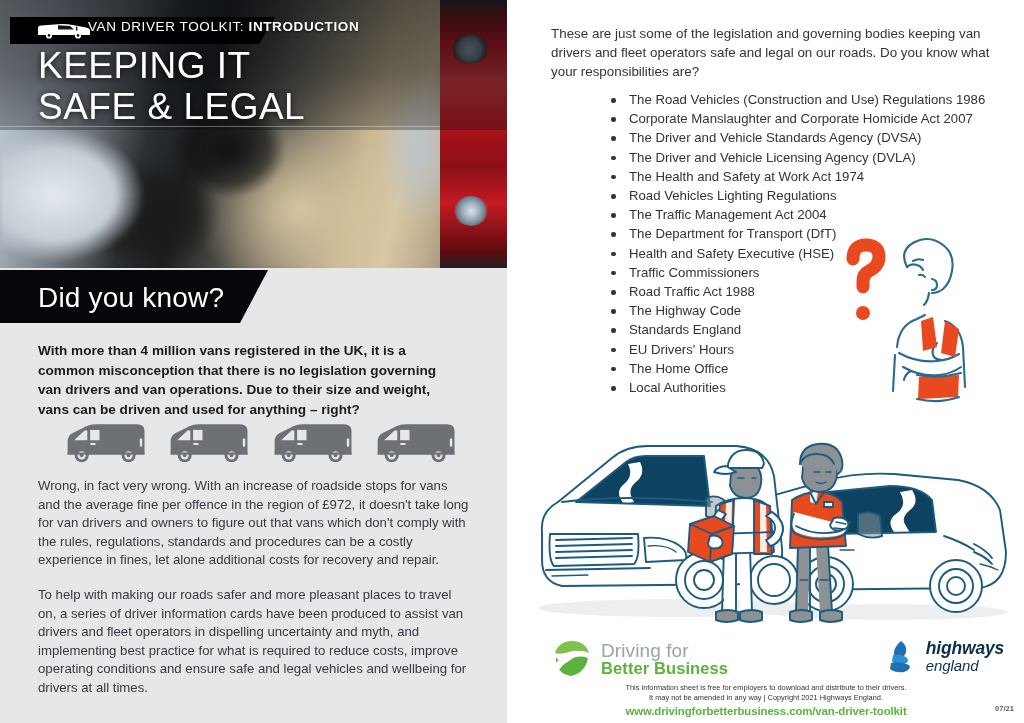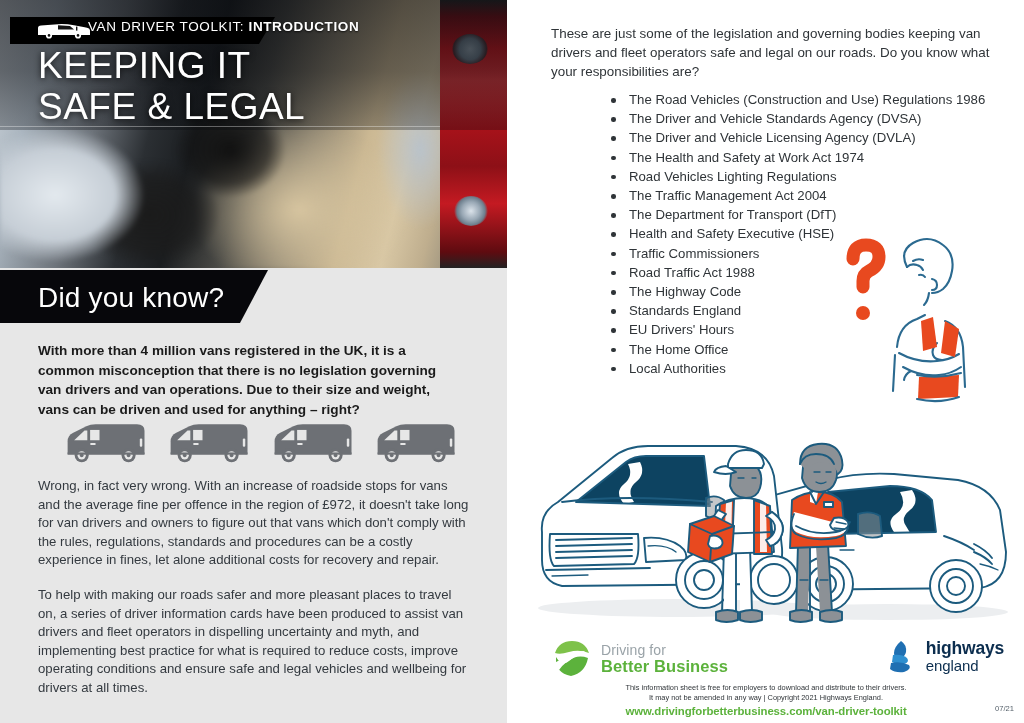--- a/index.html
+++ b/index.html
@@ -138,40 +138,40 @@
   .thinker{position:absolute;left:325px;top:225px;width:140px;height:190px;}
 
   
   .illus{position:absolute;left:20px;top:440px;width:480px;height:190px;}
 
   
   .footer{position:absolute;left:0;top:632px;width:516px;height:91px;}
   .logo-dfbb{position:absolute;left:43px;top:7px;display:flex;align-items:center;gap:9px;}
   .dfbb-mark{width:41px;height:39px;flex:0 0 auto;}
   .dfbb-words{line-height:1;}
-  .dfbb-l1{font-size:14px;color:#9aa3a8;font-weight:400;letter-spacing:.1px;}
+  .dfbb-l1{font-size:19px;color:#9aa3a8;font-weight:400;letter-spacing:.1px;}
   .dfbb-l2{font-size:16.5px;color:#5cb23c;font-weight:700;letter-spacing:.1px;margin-top:2px;}
 
-  .logo-he{position:absolute;right:20px;top:8px;display:flex;align-items:center;gap:12px;}
+  .logo-he{position:absolute;right:20px;top:8px;display:flex;align-items:center;gap:12px;font-style:italic;}
   .he-mark{width:26px;height:34px;flex:0 0 auto;}
   .he-words{line-height:1;}
   .he-l1{font-size:17.5px;color:#0b2d4e;font-weight:700;letter-spacing:-.2px;}
   .he-l2{font-size:15px;color:#0b2d4e;font-weight:400;letter-spacing:-.1px;margin-top:1px;}
 
   .disclaimer{
     position:absolute;left:0;top:51px;width:516px;text-align:center;
     font-size:7.4px;line-height:10.4px;color:#2f3438;
   }
   .url-line{
     position:absolute;left:0;top:73px;width:516px;text-align:center;
     font-size:11.4px;font-weight:700;color:#5cb23c;letter-spacing:-.1px;
   }
   .page-num{
     position:absolute;right:10px;top:72px;
-    font-size:7.6px;color:#55606a;font-weight:400;
+    font-size:7.6px;color:#55606a;font-weight:700;
   }
 </style>
 </head>
 <body>
 
 <div class="page">
 
   <div class="left-col">
 
     <div class="hero">
@@ -277,20 +277,21 @@
     <div class="left-para p1">Wrong, in fact very wrong. With an increase of roadside stops for vans and the average fine per offence in the region of £972, it doesn't take long for van drivers and owners to figure out that vans which don't comply with the rules, regulations, standards and procedures can be a costly experience in fines, let alone additional costs for recovery and repair.</div>
     <div class="left-para p2">To help with making our roads safer and more pleasant places to travel on, a series of driver information cards have been produced to assist van drivers and fleet operators in dispelling uncertainty and myth, and implementing best practice for what is required to reduce costs, improve operating conditions and ensure safe and legal vehicles and wellbeing for drivers at all times.</div>
   </div>
 
   <div class="right-col">
 
     <div class="intro-text">These are just some of the legislation and governing bodies keeping van drivers and fleet operators safe and legal on our roads. Do you know what your responsibilities are?</div>
 
     <ul class="bullets" id="bullet-list">
         <li>The Road Vehicles (Construction and Use) Regulations 1986</li>
+        <li>Corporate Manslaughter and Corporate Homicide Act 2007</li>
         <li>The Driver and Vehicle Standards Agency (DVSA)</li>
         <li>The Driver and Vehicle Licensing Agency (DVLA)</li>
         <li>The Health and Safety at Work Act 1974</li>
         <li>Road Vehicles Lighting Regulations</li>
         <li>The Traffic Management Act 2004</li>
         <li>The Department for Transport (DfT)</li>
         <li>Health and Safety Executive (HSE)</li>
         <li>Traffic Commissioners</li>
         <li>Road Traffic Act 1988</li>
         <li>The Highway Code</li>

